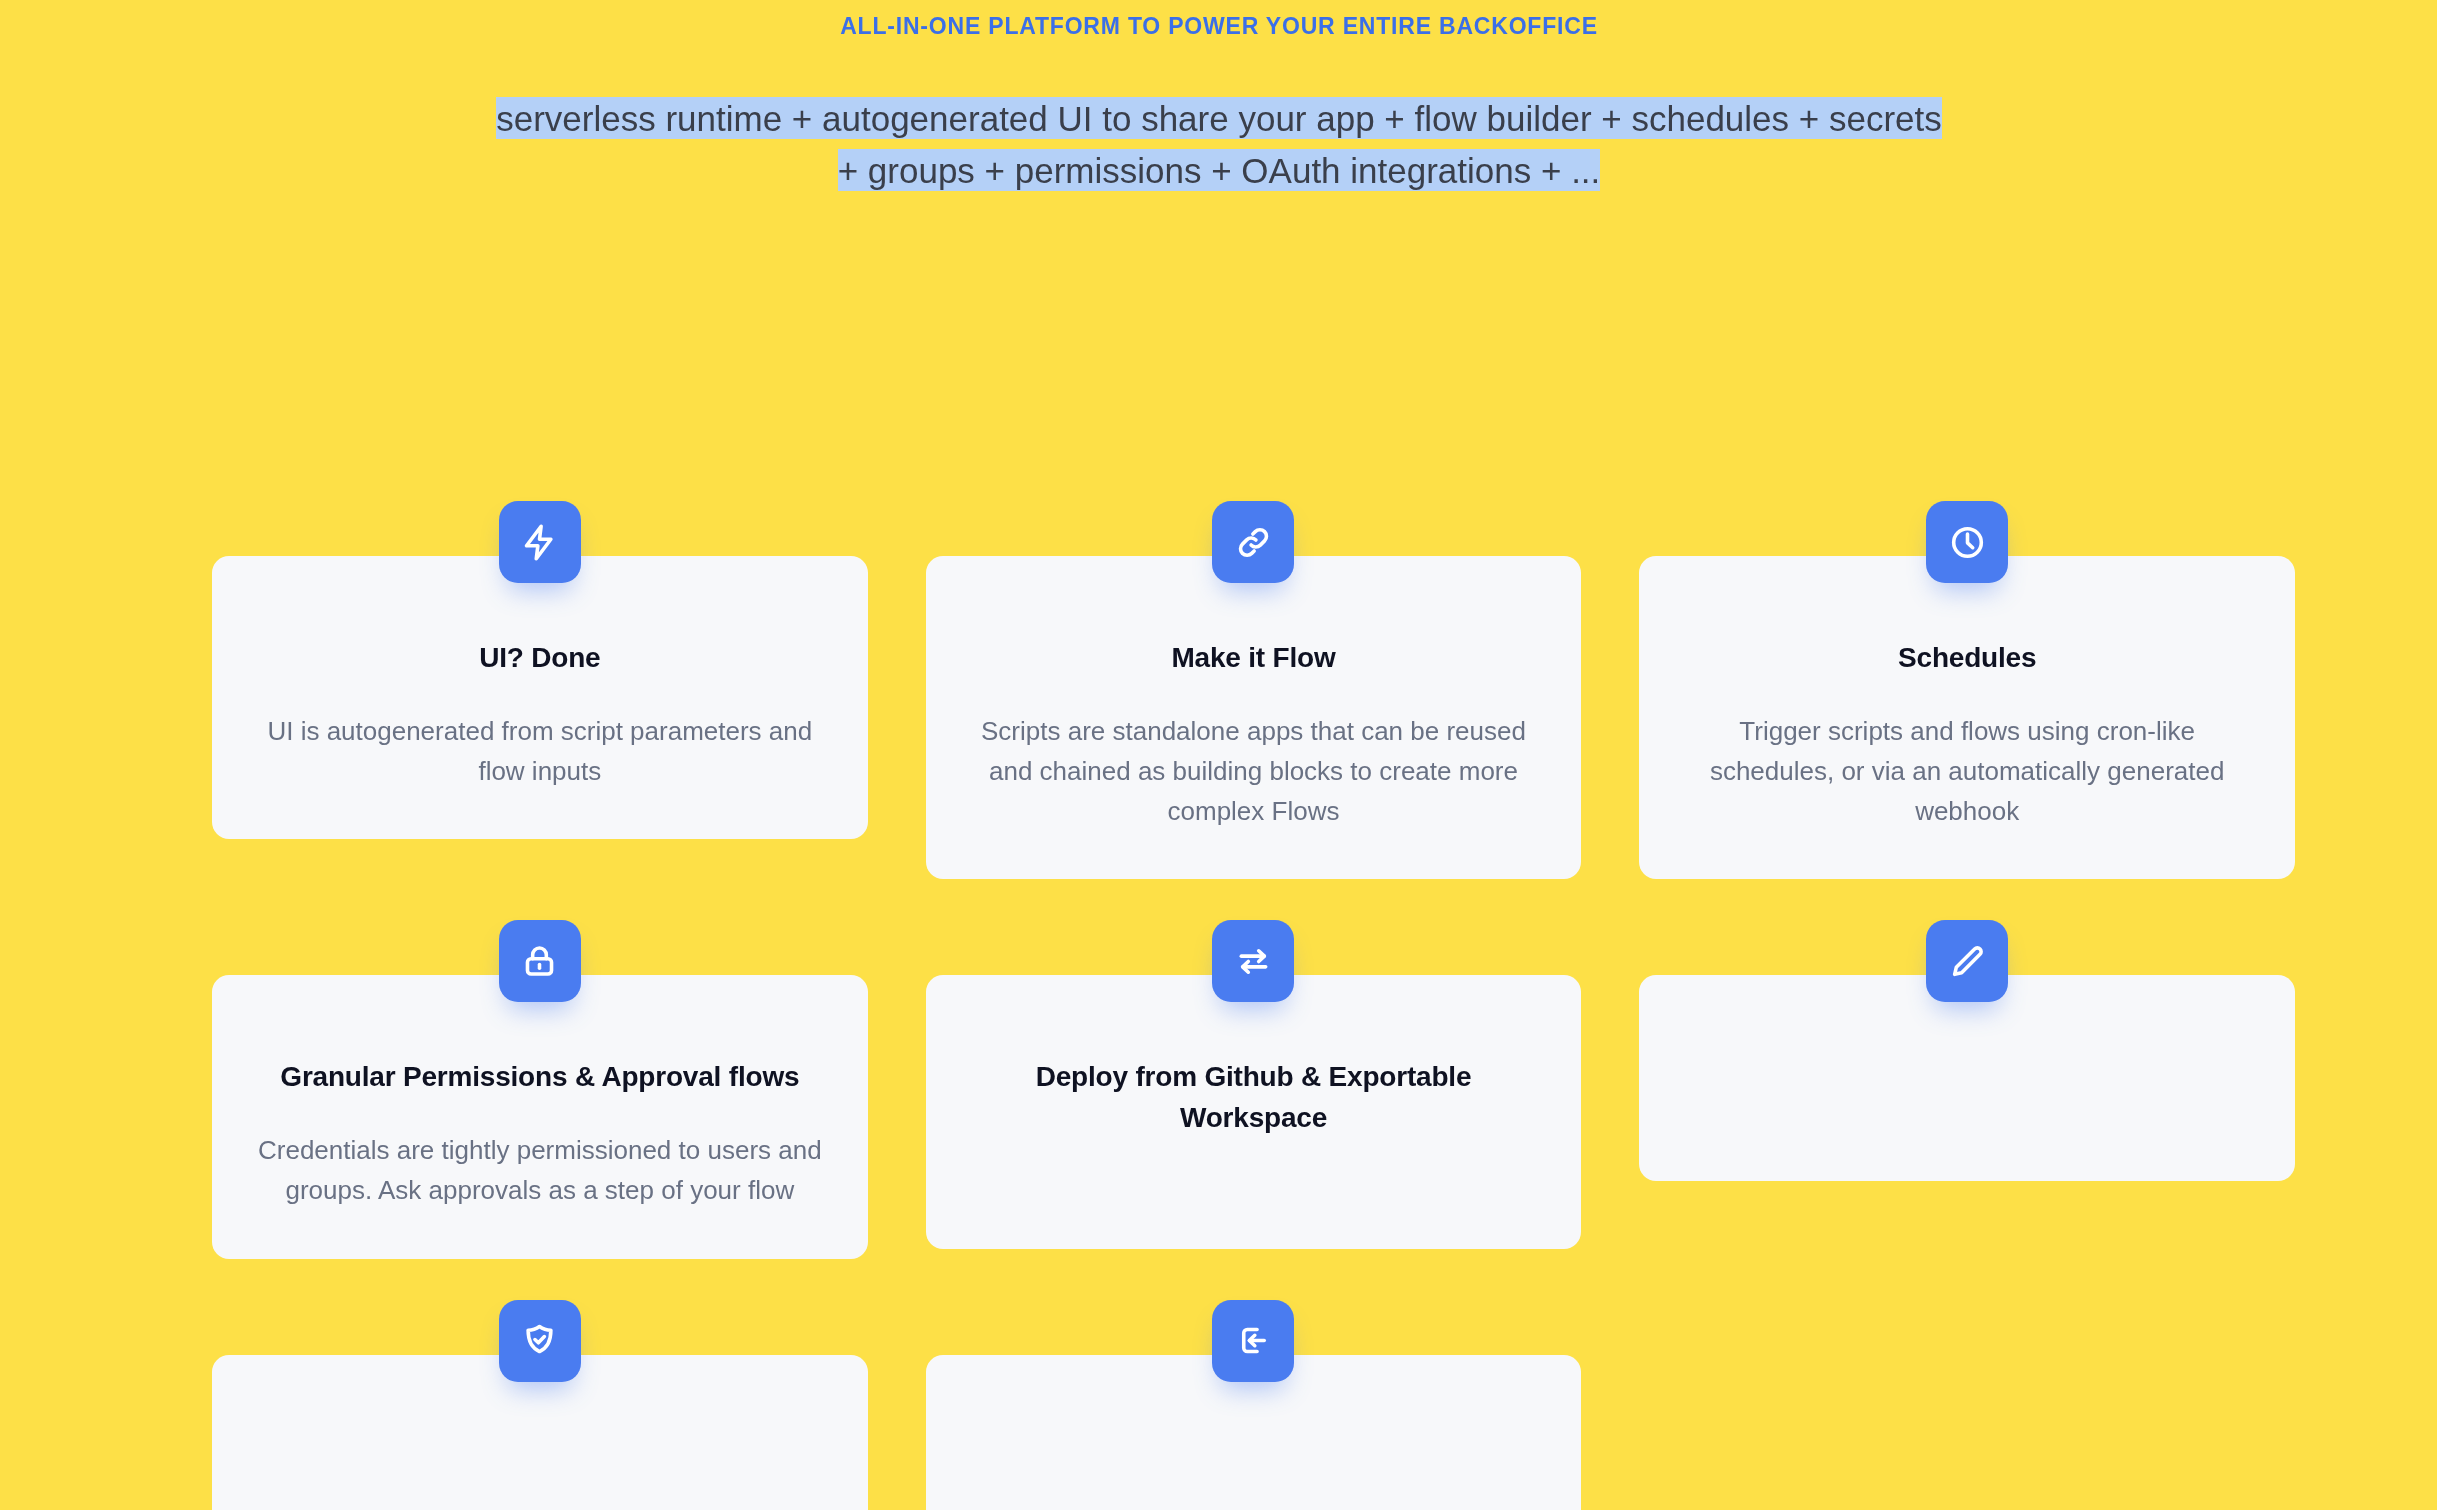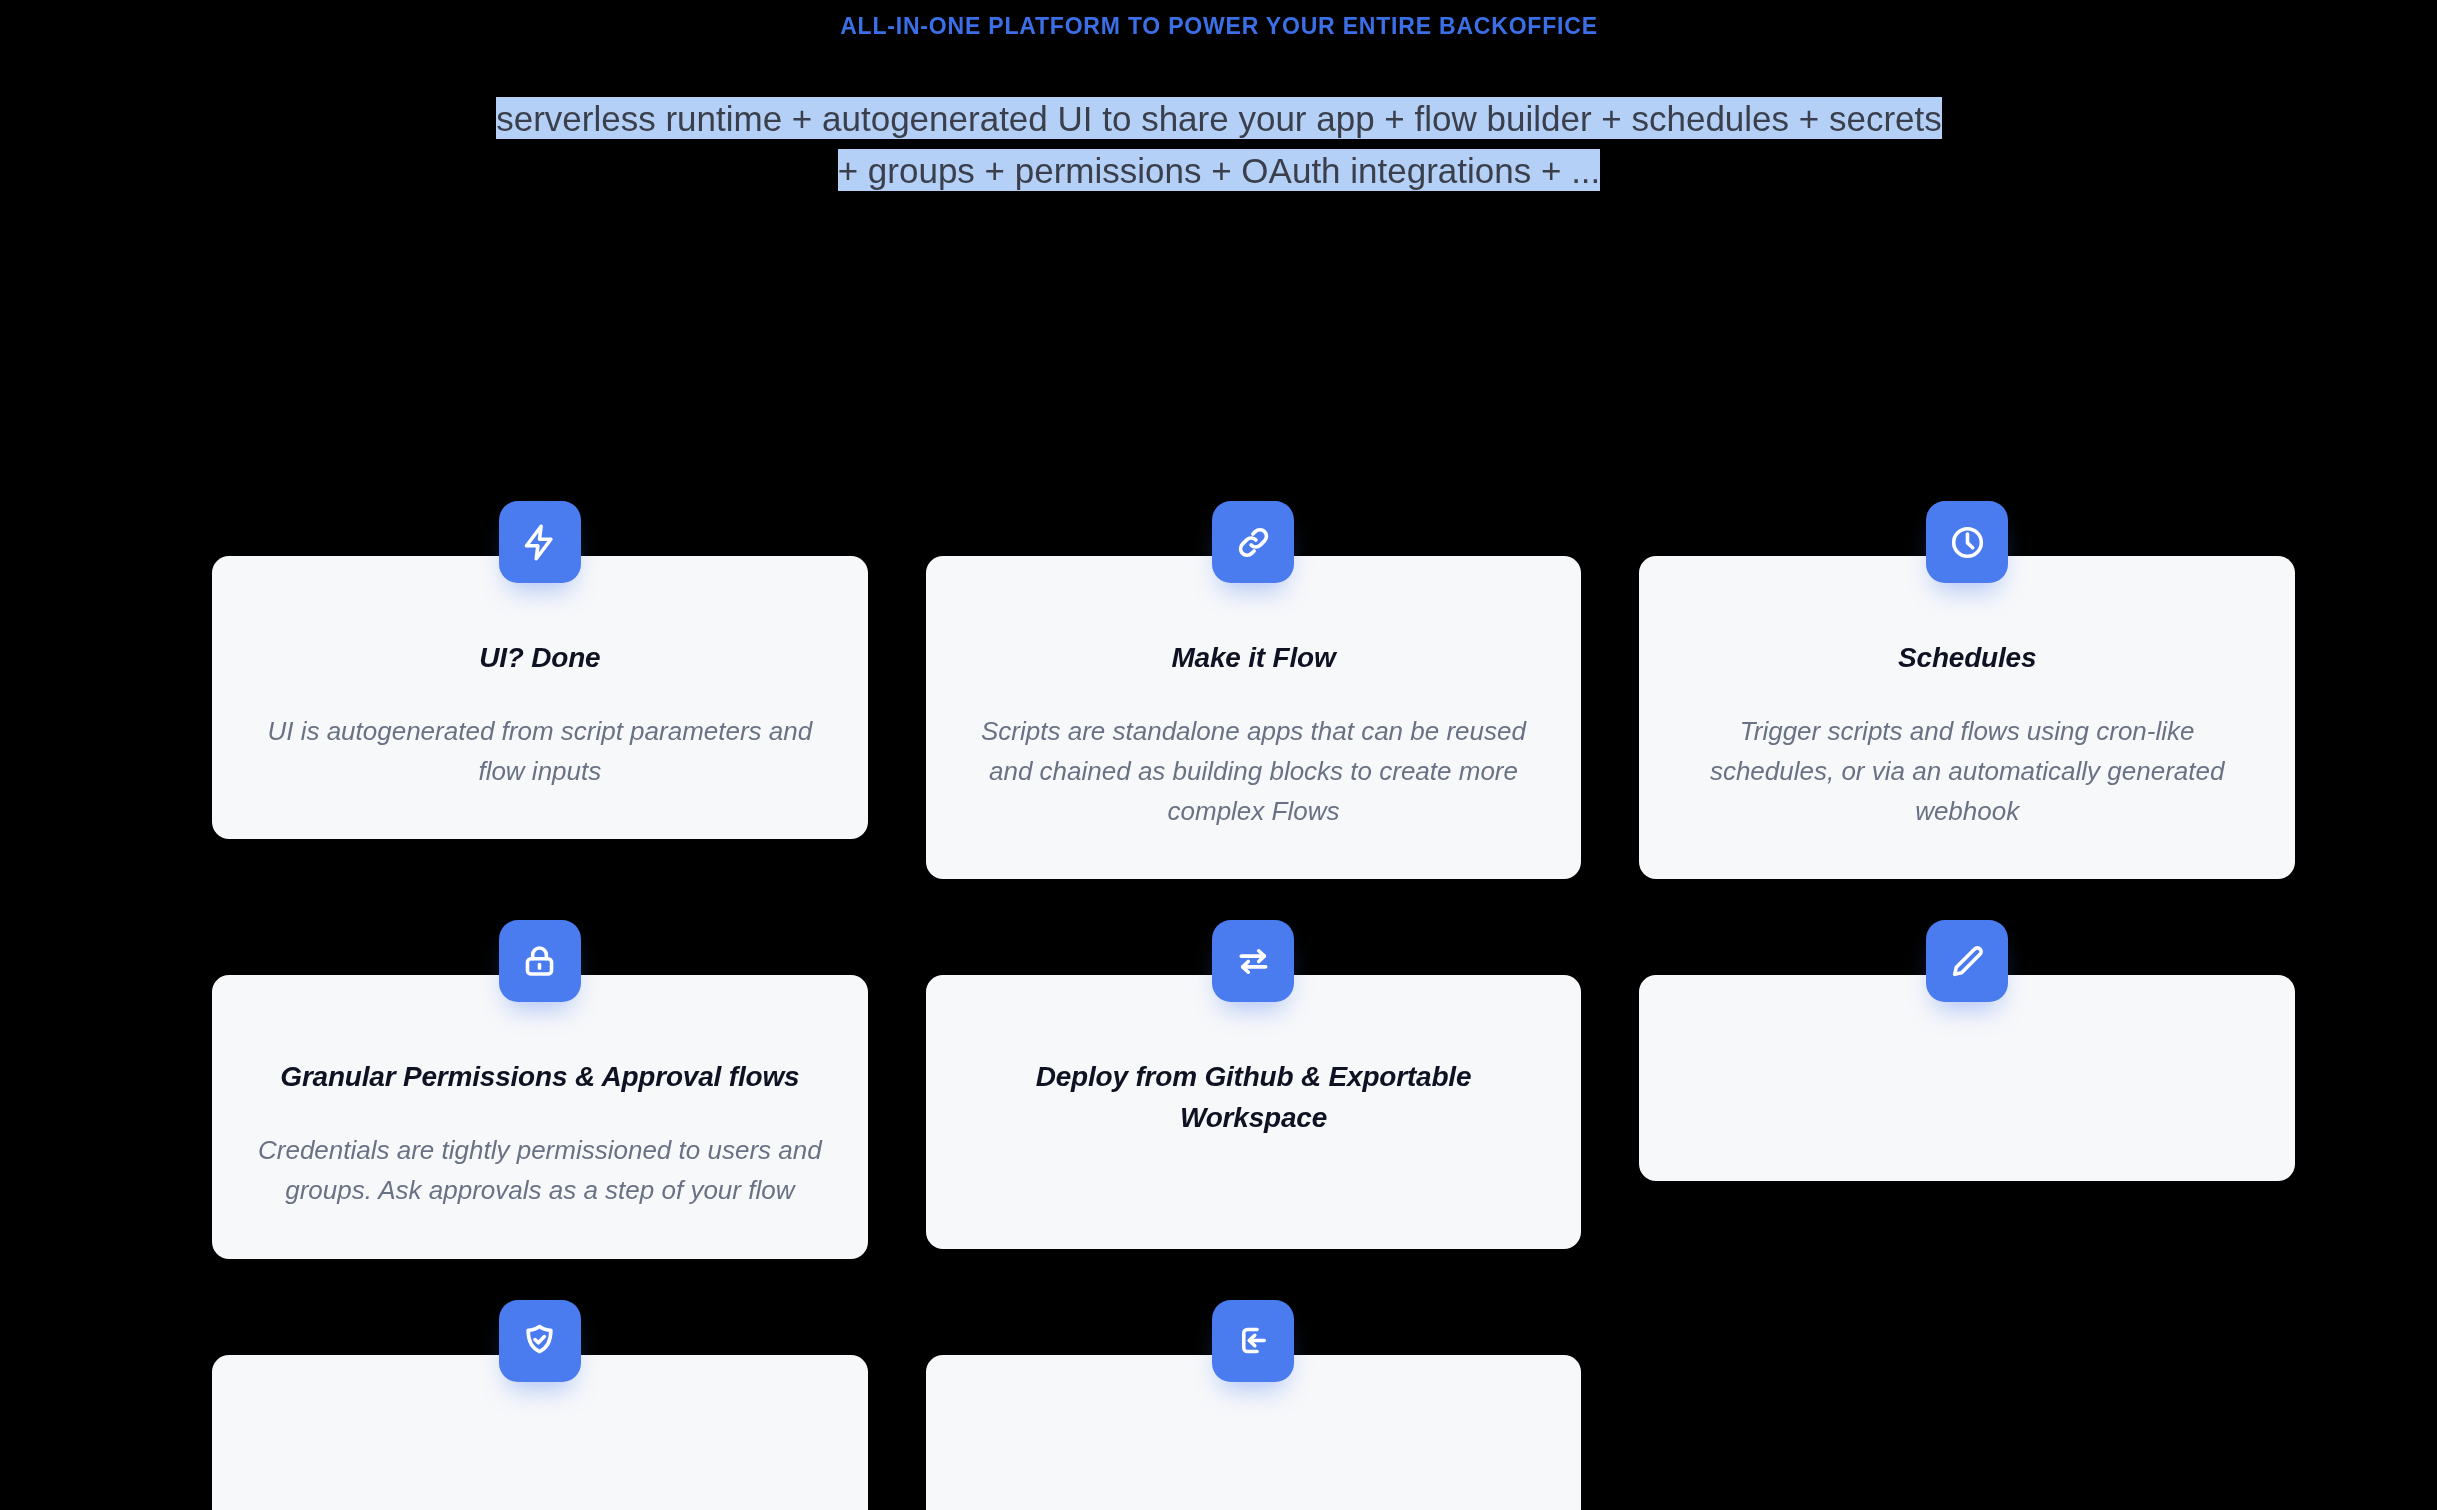--- a/index.html
+++ b/index.html
@@ -13,21 +13,21 @@
 
   body {
     font-family: "Liberation Sans", sans-serif;
     -webkit-font-smoothing: antialiased;
   }
 
   .page {
     position: relative;
     width: 2438px;
     height: 1511px;
-    background: #000000;
+    background: #fde047;
   }
 
   
   .hero {
     padding-top: 12px;
     text-align: center;
   }
 
   .eyebrow {
     font-size: 23px;
@@ -68,21 +68,20 @@
     width: 2083px;
     display: grid;
     grid-template-columns: repeat(3, 1fr);
     column-gap: 58px;
     row-gap: 41px;
   }
 
   .card-slot {
     position: relative;
     padding-top: 55px;
-    font-style: italic;
   }
 
   .icon-badge {
     position: absolute;
     top: 0;
     left: 50%;
     transform: translateX(-50%);
     width: 82px;
     height: 82px;
     border-radius: 19px;

